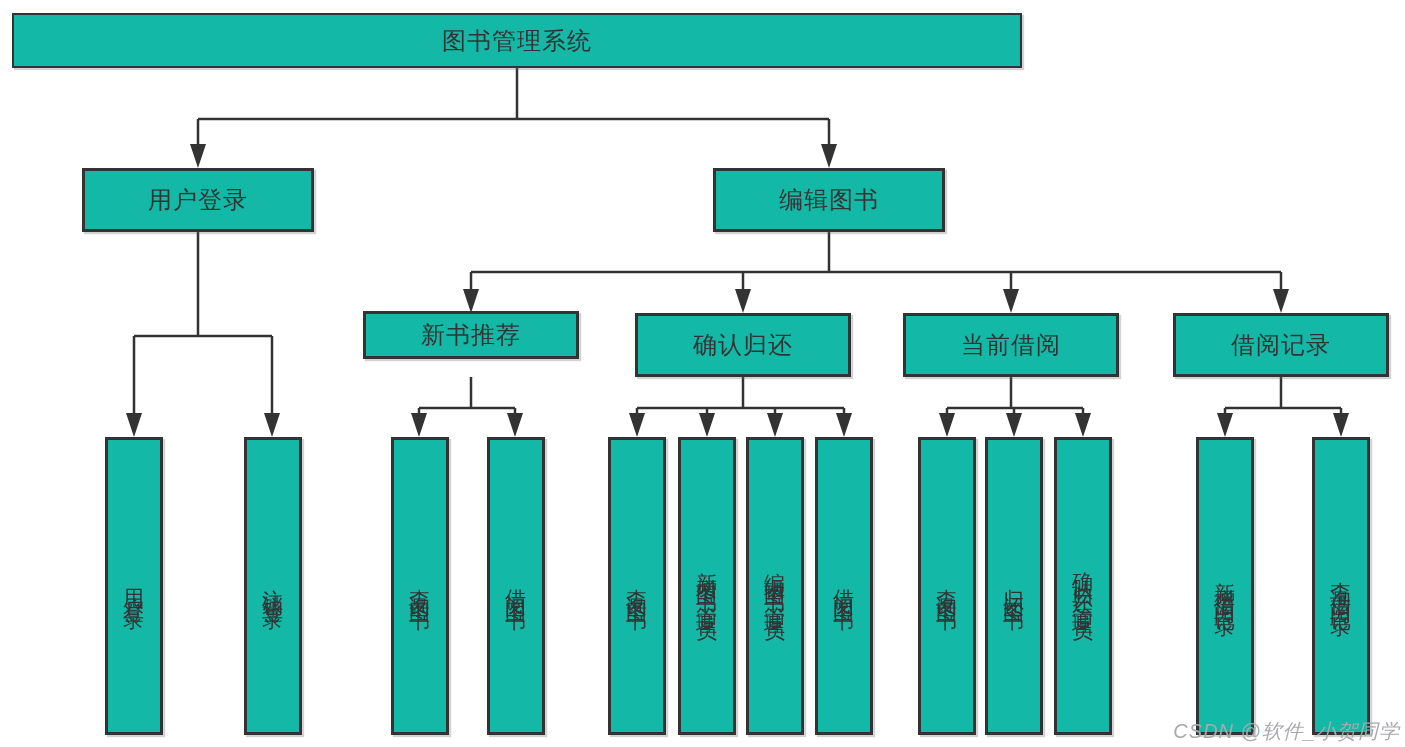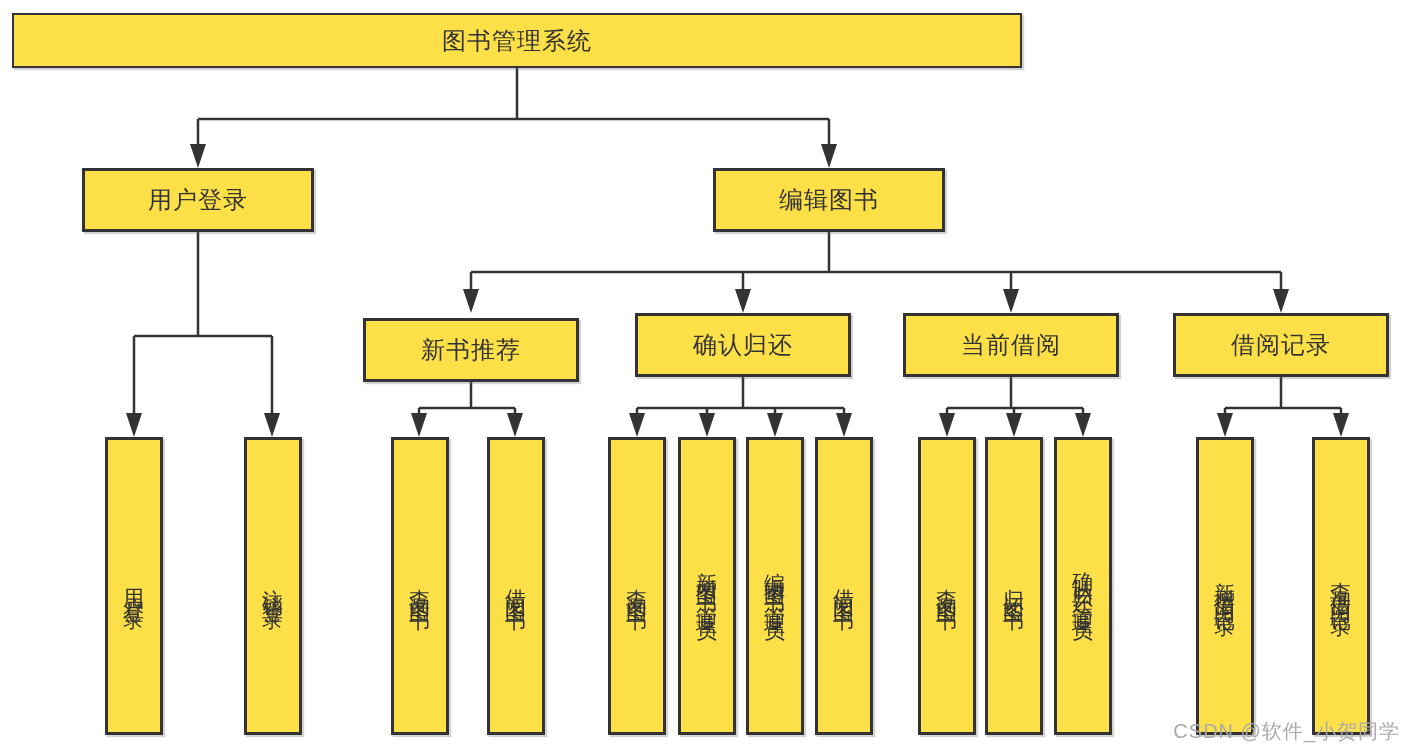--- a/index.html
+++ b/index.html
@@ -7,38 +7,39 @@
   body {
     width:1405px; height:747px; position:relative; overflow:hidden;
     font-family:"Liberation Sans","DejaVu Sans",sans-serif;
     background:var(--background,#ffffff);
   }
   .stage { position:absolute; left:0; top:0; width:1405px; height:747px; }
   svg.wires { position:absolute; left:0; top:0; }
   .wire { stroke:var(--line_color,#333333); stroke-width:2.5; fill:none; }
   .arrow { fill:var(--line_color,#333333); stroke:none; }
   .node {
-    position:absolute; background:#fde047;
+    position:absolute; background:#14b8a6;
     border:3px solid var(--line_color,#333333);
     display:flex; align-items:center; justify-content:center;
     color:var(--text_color,#333333);
     box-shadow:2px 2px 1px rgba(110,110,115,0.30);
   }
   .node.root { border-width:2.5px; }
   .hlabel { font-size:24px; letter-spacing:1px; white-space:nowrap; }
   .leaf { top:437px; width:58px; height:298px; }
   .vlabel {
     writing-mode:vertical-rl; text-orientation:mixed;
     font-size:21px; letter-spacing:7px; line-height:1;
   }
   .watermark {
     position:absolute; right:5px; bottom:2px;
     font-size:20px; letter-spacing:1px;
     color:var(--watermark_color,#a9a9ad);
     white-space:nowrap;
+    font-style:italic;
   }
 </style>
 </head>
 <body>
 
 <div class="stage">
 
   <svg class="wires" width="1405" height="747" aria-hidden="true">
     <g>
 
@@ -83,21 +84,21 @@
     <span class="hlabel">图书管理系统</span>
   </div>
 
   <div class="node" style="left:82px;top:168px;width:232px;height:64px">
     <span class="hlabel">用户登录</span>
   </div>
   <div class="node" style="left:713px;top:168px;width:232px;height:64px">
     <span class="hlabel">编辑图书</span>
   </div>
 
-  <div class="node" style="left:363px;top:318px;width:216px;height:64px">
+  <div class="node" style="left:363px;top:311px;width:216px;height:48px">
     <span class="hlabel">新书推荐</span>
   </div>
   <div class="node" style="left:635px;top:313px;width:216px;height:64px">
     <span class="hlabel">确认归还</span>
   </div>
   <div class="node" style="left:903px;top:313px;width:216px;height:64px">
     <span class="hlabel">当前借阅</span>
   </div>
   <div class="node" style="left:1173px;top:313px;width:216px;height:64px">
     <span class="hlabel">借阅记录</span>

